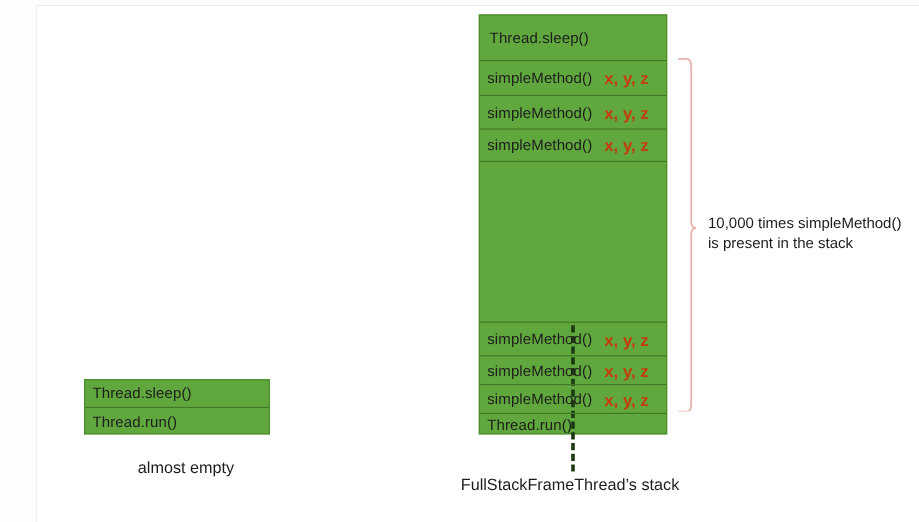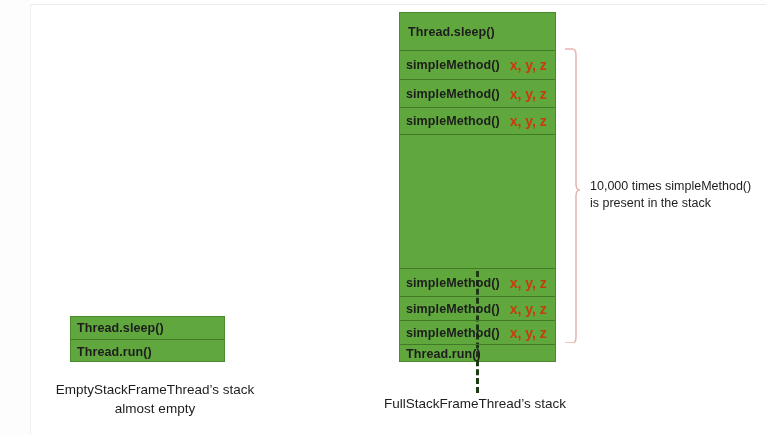--- a/index.html
+++ b/index.html
@@ -65,21 +65,20 @@
     border-bottom: none;
   }
   .frame-row.plain {
     border-bottom: none;
   }
   .frame-label {
     color: #1d1d1d;
     font-size: 12.5px;
     letter-spacing: 0.1px;
     white-space: nowrap;
-    font-weight: bold;
   }
   .frame-args {
     color: #c63c0e;
     font-size: 14px;
     font-weight: bold;
     white-space: nowrap;
   }
 
   
   #full-stack {
@@ -214,21 +213,20 @@
   <div class="stack" id="empty-stack">
     <div class="frame-row" style="top:0px;height:23px;">
       <span class="frame-label" style="margin-left:6px;">Thread.sleep()</span>
     </div>
     <div class="frame-row last" style="top:23px;height:23px;">
       <span class="frame-label" style="margin-left:6px;">Thread.run()</span>
     </div>
   </div>
 
   <div class="caption" id="caption-empty">
-    <div>EmptyStackFrameThread’s stack</div>
     <div>almost empty</div>
   </div>
 
   <div class="caption" id="caption-full">
     <div>FullStackFrameThread’s stack</div>
   </div>
 
 </div>
 
 </body></html>

